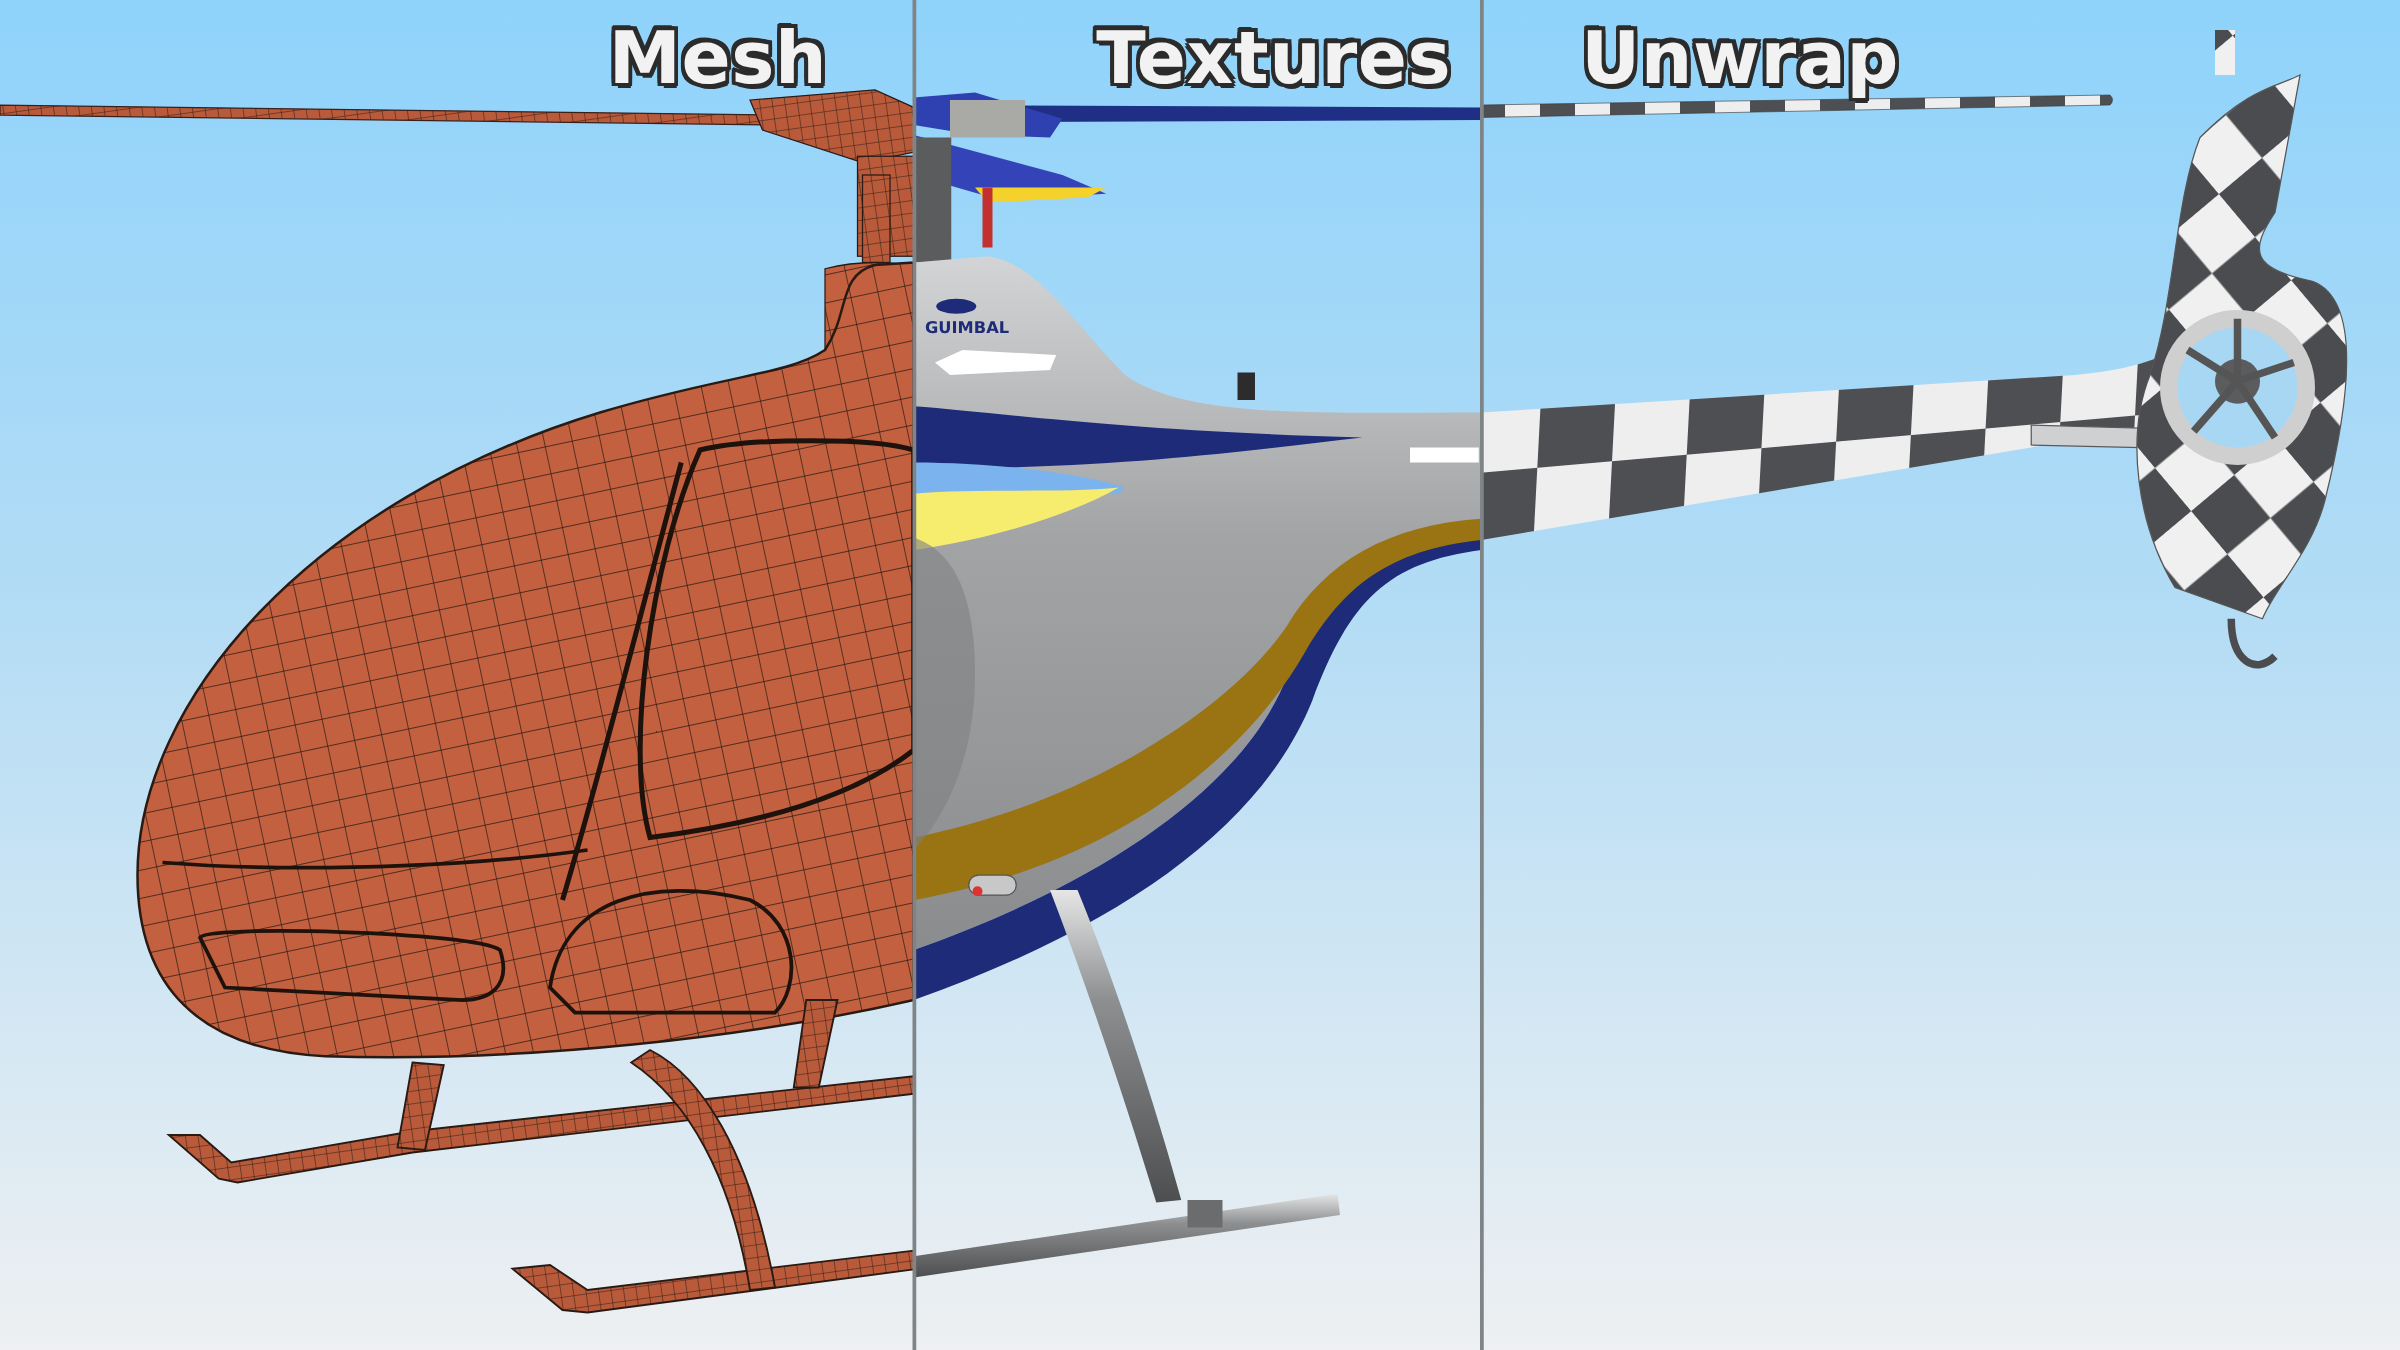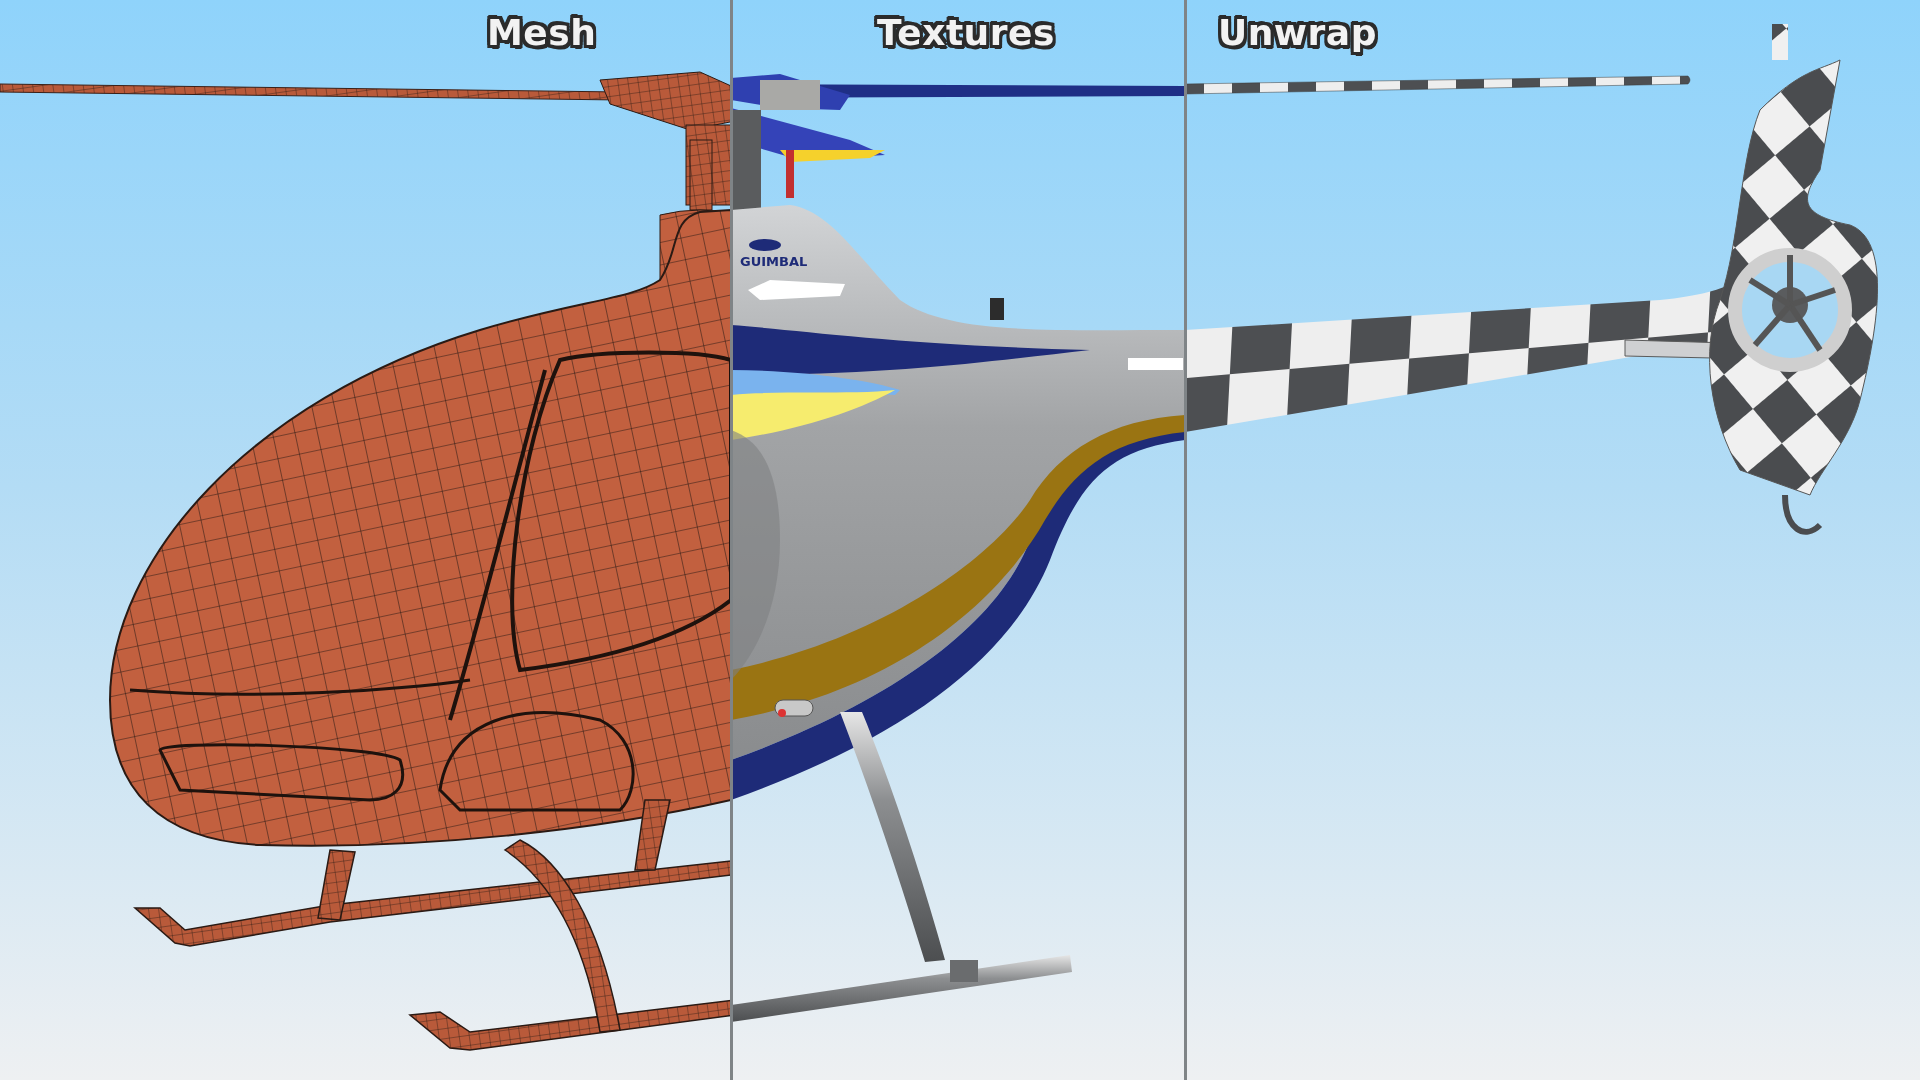--- a/index.html
+++ b/index.html
@@ -1,21 +1,21 @@
 <!DOCTYPE html>
 <html><head>
 <meta charset="utf-8">
 <style>
   html, body { margin:0; padding:0; }
   body { width:1920px; height:1080px; overflow:hidden; position:relative;
          font-family:"DejaVu Sans", sans-serif; }
   .scene { position:absolute; inset:0; }
   .scene svg { position:absolute; left:0; top:0; width:1920px; height:1080px; }
   .label { position:absolute; top:12px; font-family:"DejaVu Sans", sans-serif;
-           font-size:36px; font-weight:bold; color:#f2f2f2; letter-spacing:0.5px;
+           font-size:58px; font-weight:bold; color:#f2f2f2; letter-spacing:0.5px;
            -webkit-text-stroke: 0px;
            text-shadow:
              -3px -3px 0 #2b2b2b, 3px -3px 0 #2b2b2b, -3px 3px 0 #2b2b2b, 3px 3px 0 #2b2b2b,
              0 -3px 0 #2b2b2b, 0 3px 0 #2b2b2b, -3px 0 0 #2b2b2b, 3px 0 0 #2b2b2b,
              -2px -4px 0 #2b2b2b, 2px 4px 0 #2b2b2b; }
   .divider { position:absolute; top:0; width:3px; height:1080px; background:#7f8487; }
 </style>
 </head>
 <body>
 
@@ -163,13 +163,13 @@
     <path d="M1785 495 C1785 530 1805 540 1820 525" fill="none" stroke="#4a4c4f" stroke-width="6"></path>
   </g>
 </svg>
 </div>
 
 <div class="divider" style="left:730px;"></div>
 <div class="divider" style="left:1184px;"></div>
 
 <div class="label" style="left:487px;">Mesh</div>
 <div class="label" style="left:877px;">Textures</div>
-<div class="label" style="left:1218px;">Unwrap</div>
+<div class="label" style="left:1265px;">Unwrap</div>
 
 </body></html>

